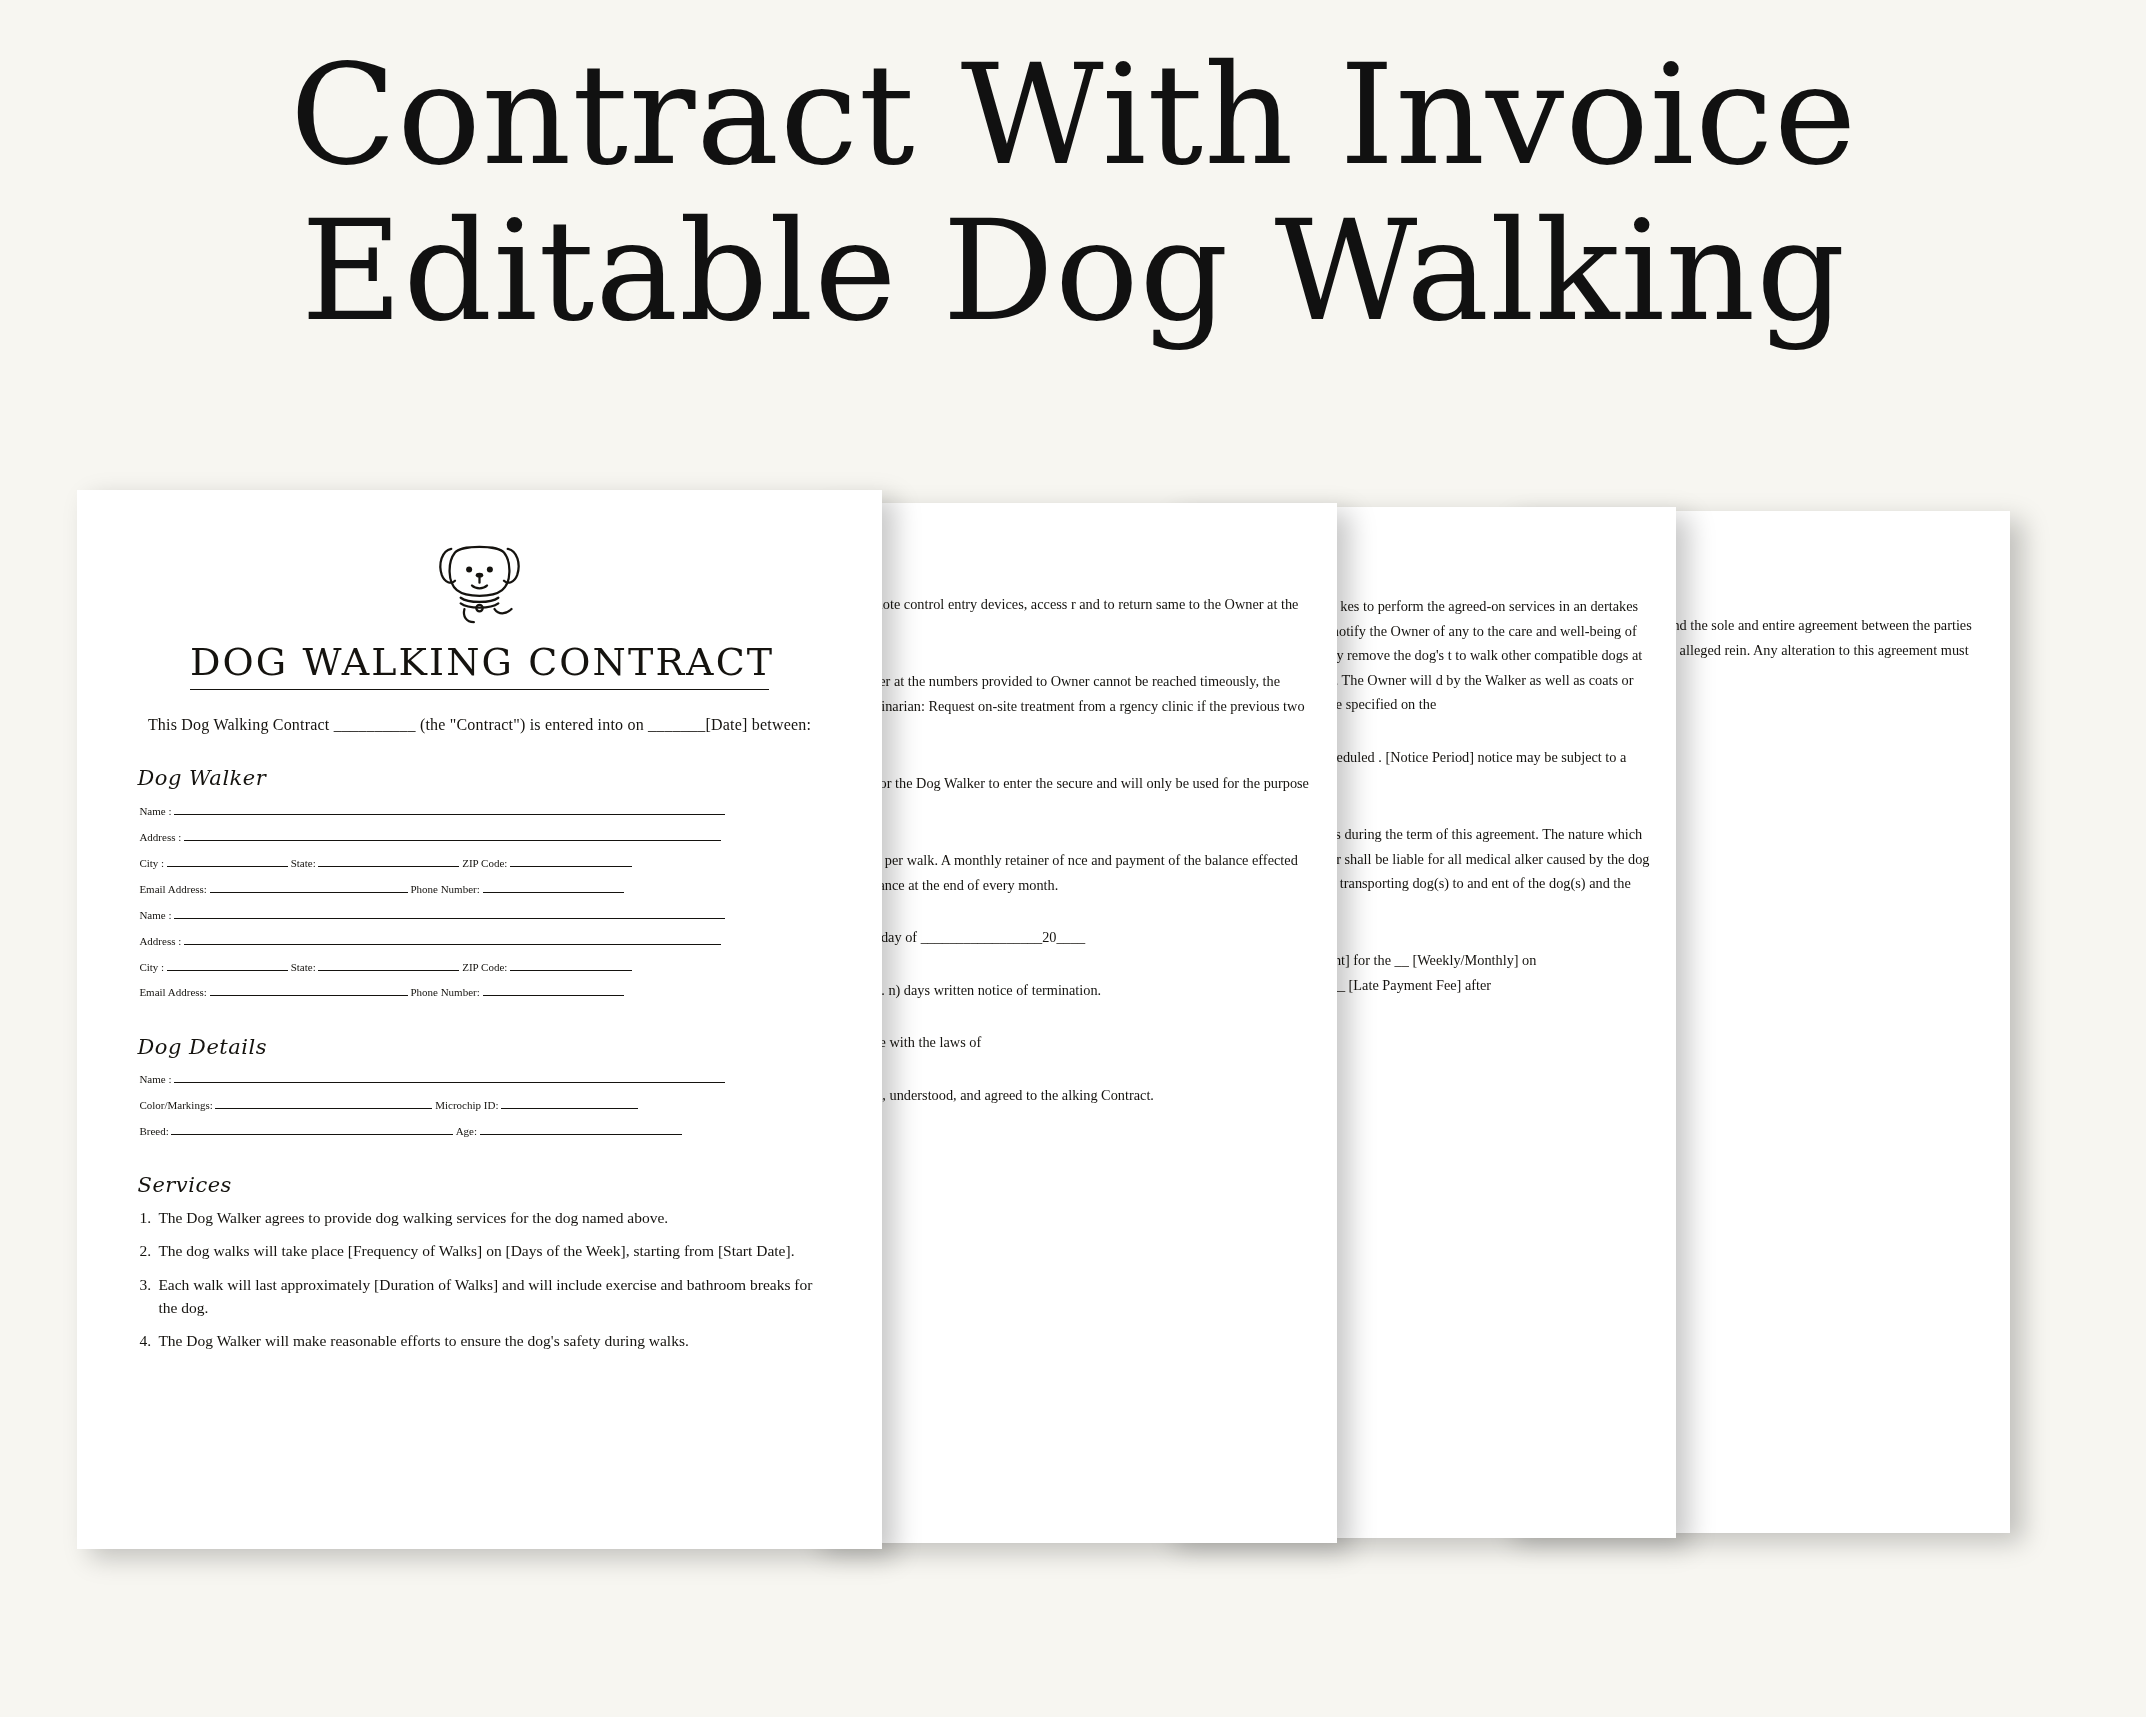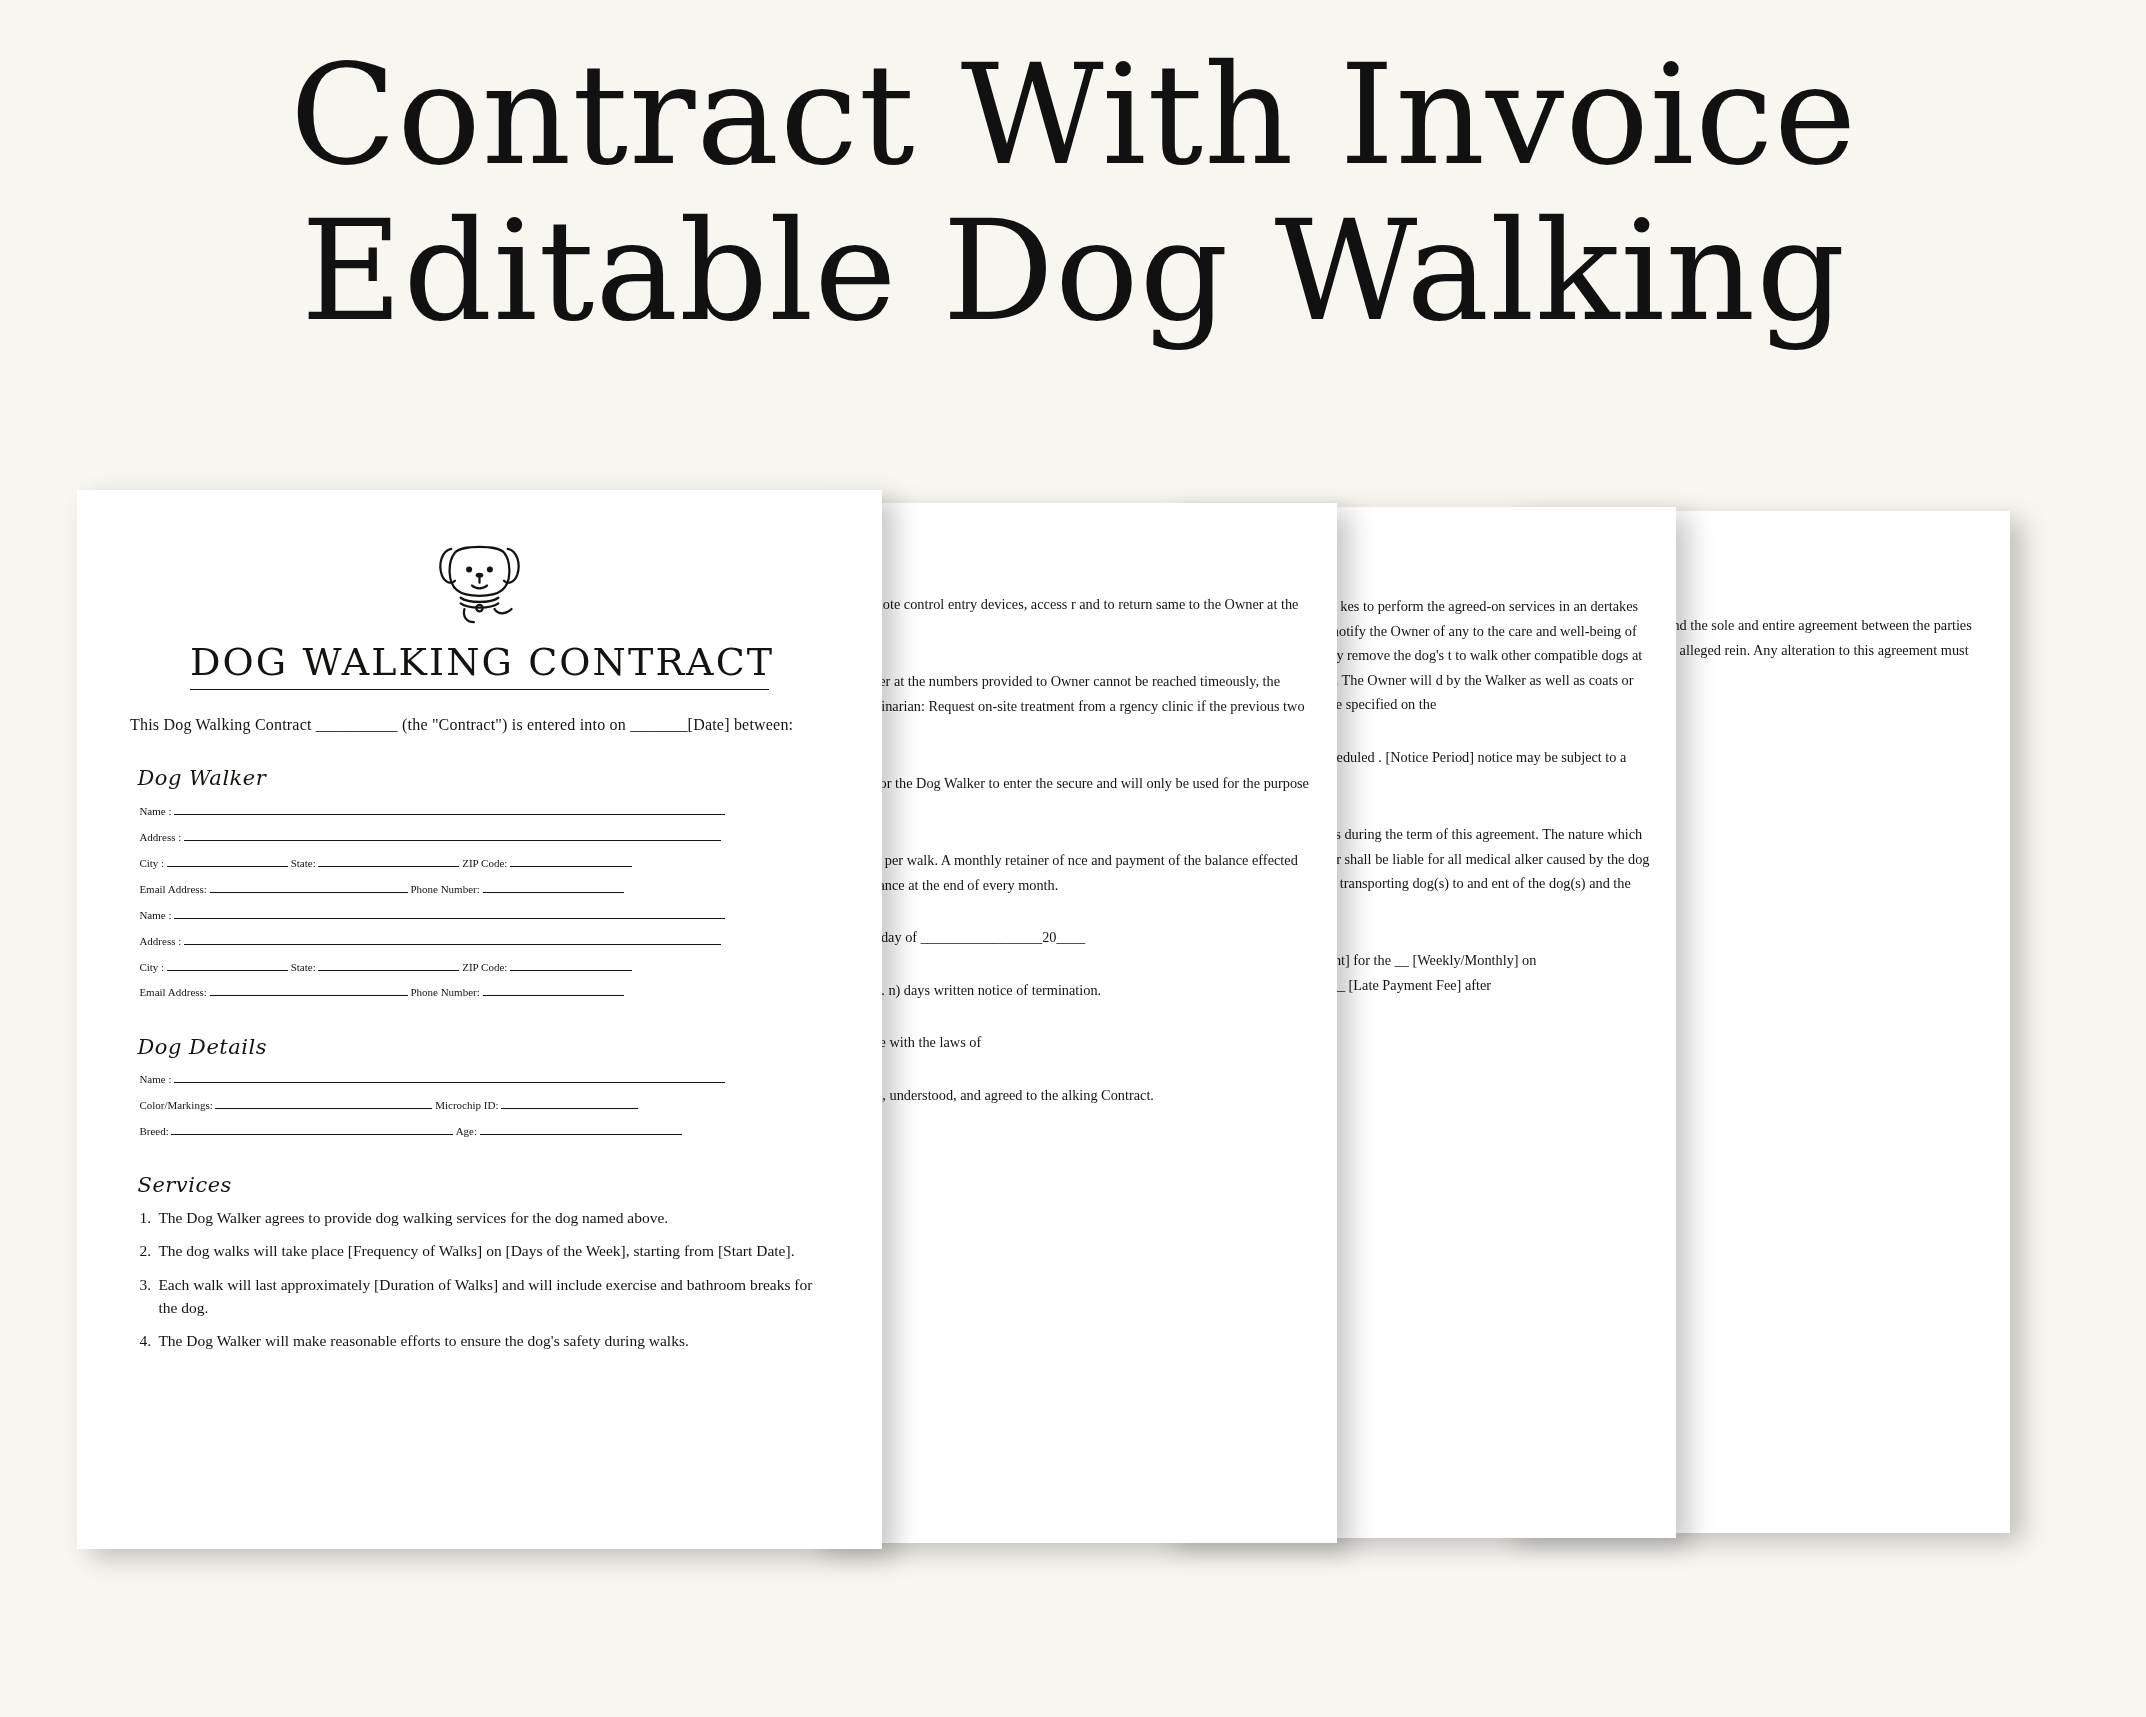--- a/index.html
+++ b/index.html
@@ -100,20 +100,21 @@
     border-bottom: 1.9px solid #15130f;
     display: block;
     width: 579px;
     margin-left: auto;
     margin-right: auto;
     white-space: nowrap;
   }
   .intro-line {
     margin-top: 26px;
     font-size: 16px;
+    text-align: center;
     letter-spacing: 0.2px;
   }
   .sect-head {
     font-family: "DejaVu Serif", serif;
     font-style: italic;
     font-size: 21px;
     margin: 32px 0 9.4px 7.5px;
     letter-spacing: 0.5px;
   }
   .field-row {

